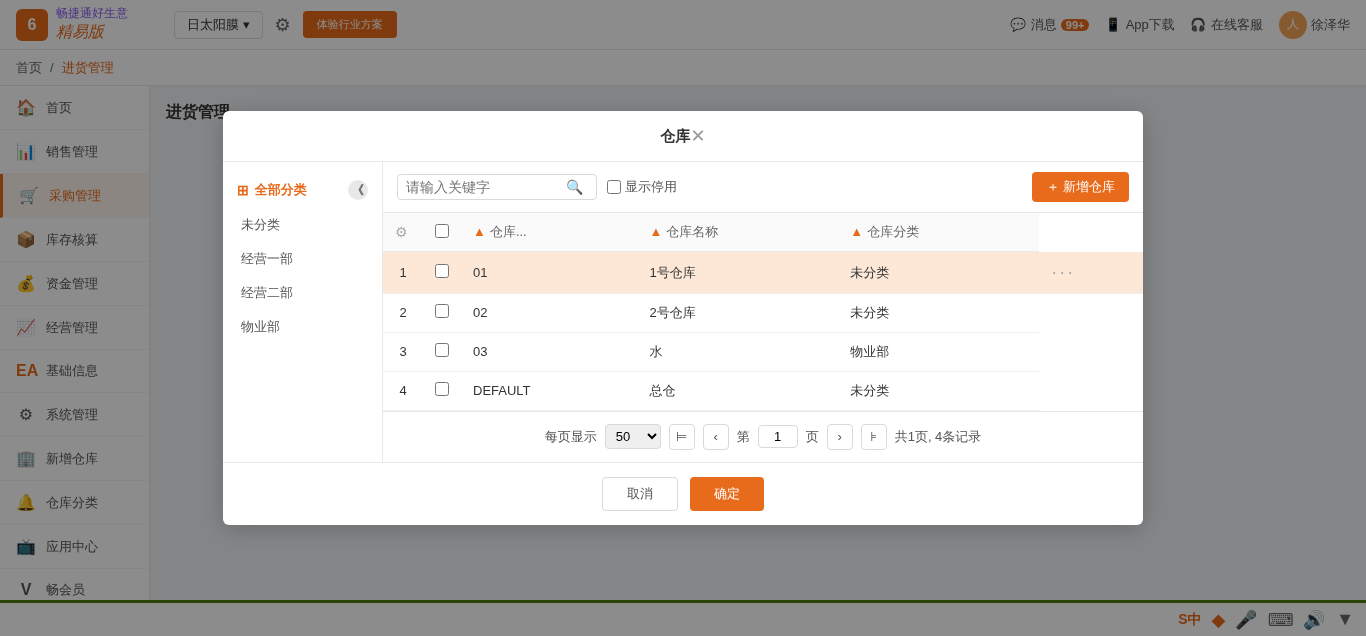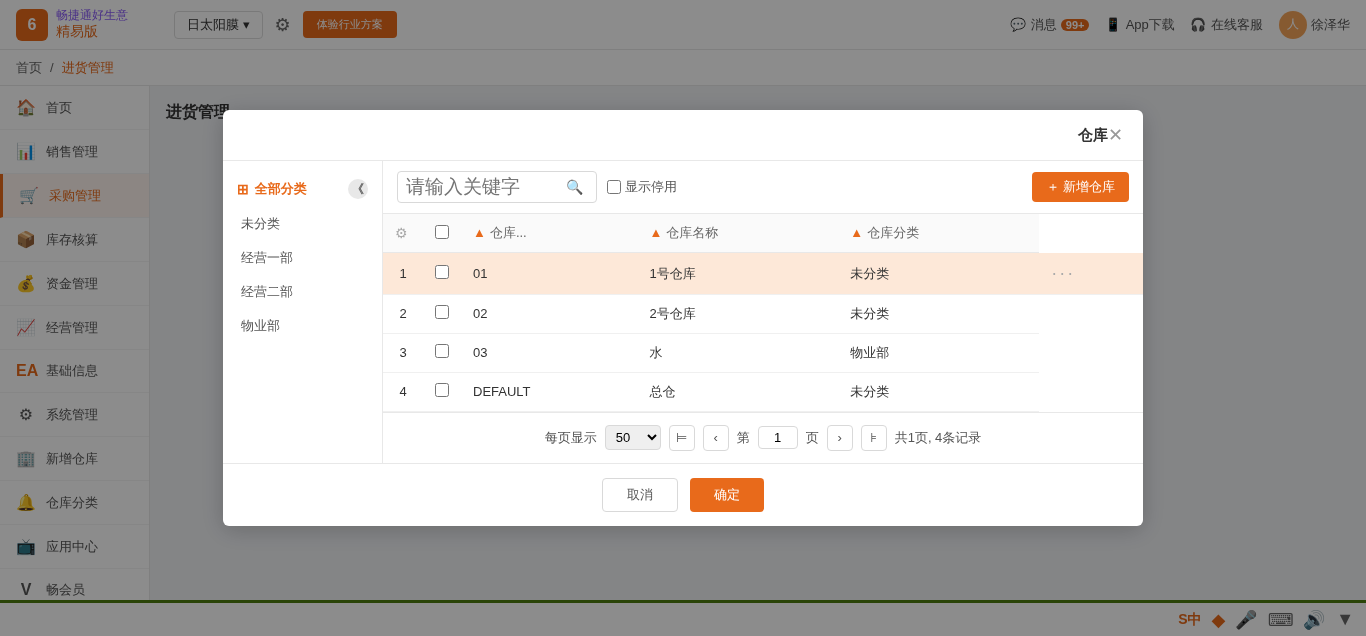--- a/index.html
+++ b/index.html
@@ -23,21 +23,21 @@
       gap: 8px;
     }
     .logo-icon {
       width: 32px; height: 32px;
       background: #e86a1b;
       border-radius: 6px;
       display: flex; align-items: center; justify-content: center;
       color: #fff; font-weight: bold; font-size: 16px;
     }
     .logo-text { font-size: 12px; color: #8b5cf6; line-height: 1.3; }
-    .logo-sub { font-size: 14px; color: #e86a1b; }
+    .logo-sub { font-size: 16px; color: #e86a1b; font-style: italic; }
     .store-select {
       display: flex; align-items: center; gap: 4px;
       padding: 4px 12px; border: 1px solid #ddd; border-radius: 4px;
       cursor: pointer; color: #333; margin-left: 8px;
     }
     .nav-gear { margin-left: 12px; color: #666; cursor: pointer; font-size: 18px; }
     .trial-btn {
       margin-left: 12px;
       background: #e86a1b; color: #fff;
       border: none; border-radius: 4px;
@@ -109,21 +109,21 @@
     
     .modal {
       background: #fff;
       border-radius: 6px;
       width: 920px;
       max-height: 560px;
       display: flex; flex-direction: column;
       box-shadow: 0 4px 24px rgba(0,0,0,0.2);
     }
     .modal-header {
-      display: flex; align-items: center; justify-content: flex-end;
+      display: flex; align-items: center; justify-content: center;
       padding: 14px 20px;
       border-bottom: 1px solid #e8e8e8;
     }
     .modal-title { font-size: 15px; font-weight: bold; color: #333; }
     .modal-close { cursor: pointer; color: #999; font-size: 18px; }
     .modal-body { display: flex; flex: 1; overflow: hidden; }
 
     
     .category-panel {
       width: 160px;
@@ -156,21 +156,21 @@
       display: flex; align-items: center; gap: 10px;
       padding: 10px 14px;
       border-bottom: 1px solid #e8e8e8;
     }
     .search-box {
       display: flex; align-items: center;
       border: 1px solid #d9d9d9; border-radius: 4px;
       padding: 4px 8px; width: 200px; background: #fff;
     }
     .search-box input {
-      border: none; outline: none; font-size: 19px; width: 160px; color: #ec4899;
+      border: none; outline: none; font-size: 14px; width: 160px; color: #ec4899;
     }
     .search-icon { color: #bbb; font-size: 14px; }
     .show-disabled { display: flex; align-items: center; gap: 4px; color: #555; font-size: 13px; }
     .show-disabled input[type=checkbox] { width: 14px; height: 14px; }
     .add-btn {
       margin-left: auto;
       background: #e86a1b; color: #fff;
       border: none; border-radius: 4px;
       padding: 6px 14px; cursor: pointer; font-size: 13px;
     }

